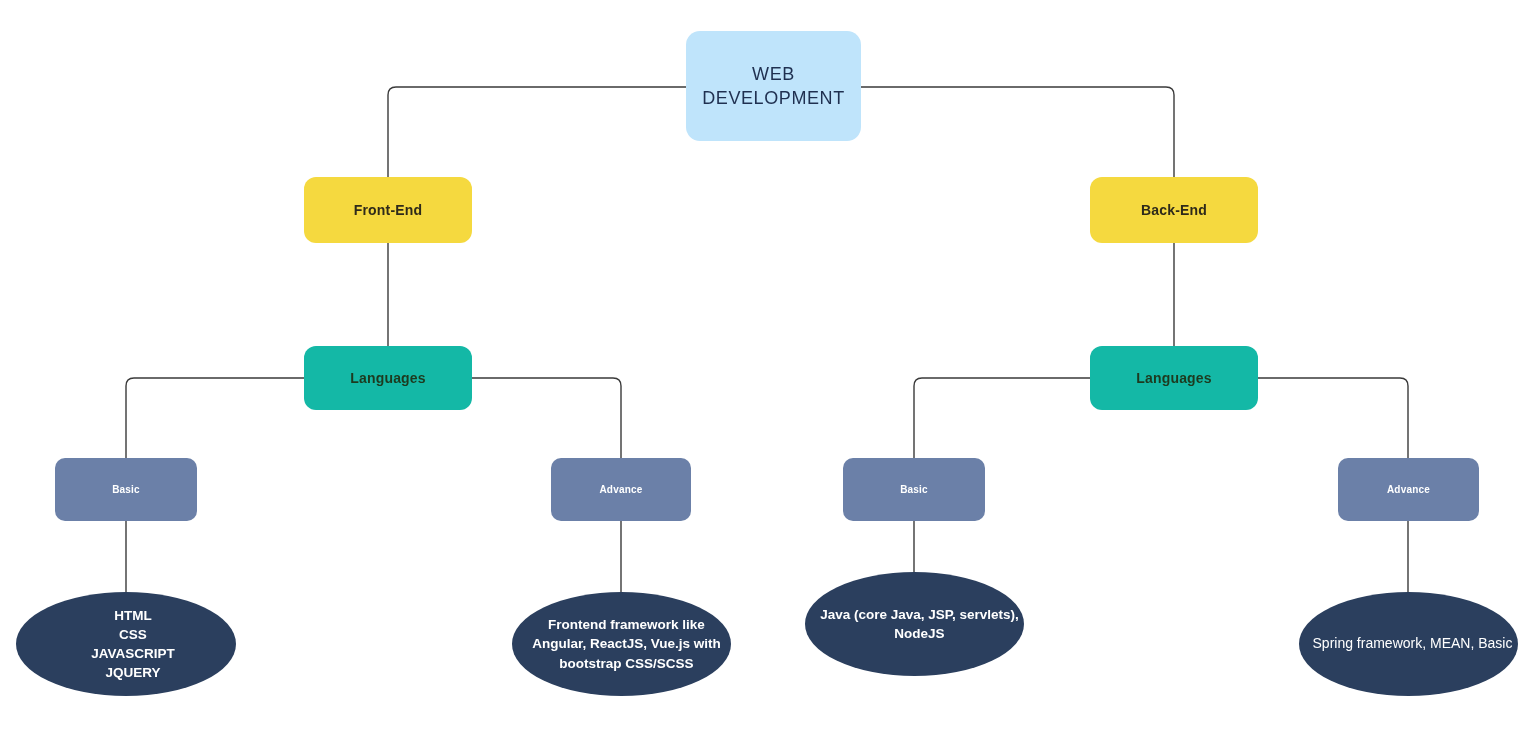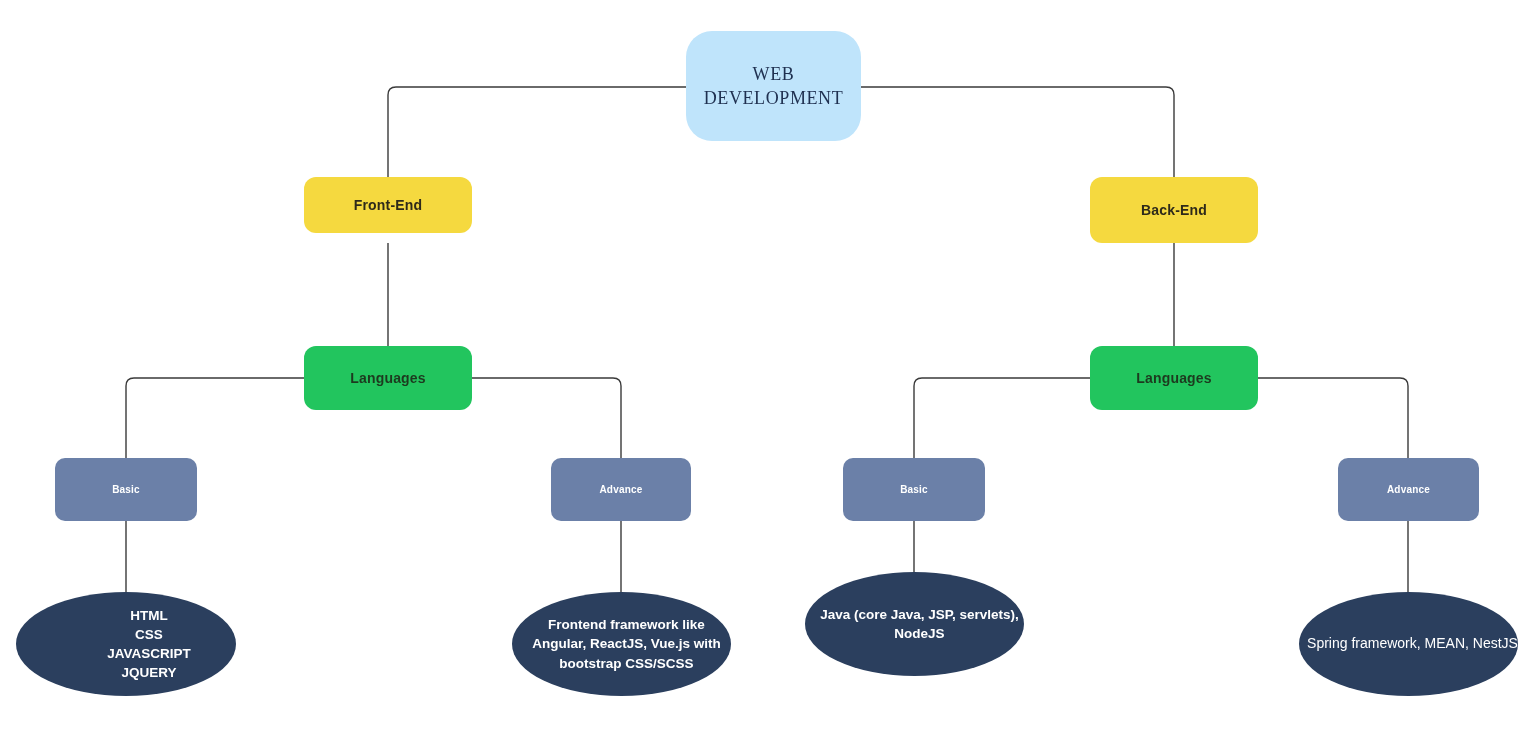--- a/index.html
+++ b/index.html
@@ -30,28 +30,27 @@
     position: absolute;
     box-sizing: border-box;
     display: flex;
     align-items: center;
     justify-content: center;
     text-align: center;
     z-index: 2;
   }
   
   .n-root {
-    border-radius: 26px;
+    border-radius: 14px;
     background: #bfe4fb;
     color: #1f3050;
     font-size: 18px;
     font-weight: 400;
     letter-spacing: 0.6px;
     line-height: 1.35;
-    font-family: Liberation Serif, serif;
   }
   
   .n-tier1 {
     border-radius: 12px;
     background: #f5d93f;
     color: #2e2a1a;
     font-size: 14px;
     font-weight: 700;
     letter-spacing: 0.2px;
   }
@@ -61,21 +60,21 @@
     text-align: center;
     color: #243b5a;
     font-size: 14.5px;
     font-weight: 700;
     line-height: 1.33;
     z-index: 2;
   }
   
   .n-tier2 {
     border-radius: 12px;
-    background: #22c55e;
+    background: #14b8a6;
     color: #1d3a1f;
     font-size: 14px;
     font-weight: 700;
     letter-spacing: 0.2px;
   }
   
   .n-tier3 {
     border-radius: 10px;
     background: #6b80a8;
     color: #ffffff;
@@ -125,29 +124,29 @@
       <path d="M 126 521 L 126 592"></path>
       <path d="M 621 521 L 621 592"></path>
       <path d="M 914 521 L 914 592"></path>
       <path d="M 1408 521 L 1408 592"></path>
     </g>
   </svg>
 
   <div class="node n-root" style="left: 686px; top: 31px; width: 175px; height: 110px; white-space: pre-line;">WEB
 DEVELOPMENT</div>
 
-  <div class="node n-tier1" style="left:304px; top:177px; width:168px; height:56px;">Front-End</div>
+  <div class="node n-tier1" style="left:304px; top:177px; width:168px; height:66px;">Front-End</div>
 
 
   <div class="node n-tier2" style="left:304px; top:346px; width:168px; height:64px;">Languages</div>
 
   <div class="node n-tier3" style="left:55px; top:458px; width:142px; height:63px;">Basic</div>
 
   <div class="node n-leaf" style="left:16px; top:592px; width:220px; height:104px;">
-    <span class="leaf-text" style="left: 23px; white-space: pre-line;">HTML
+    <span class="leaf-text" style="left: 7px; white-space: pre-line;">HTML
 CSS
 JAVASCRIPT
 JQUERY</span>
   </div>
 
   <div class="node n-tier3" style="left:551px; top:458px; width:140px; height:63px;">Advance</div>
 
   <div class="node n-leaf" style="left:512px; top:592px; width:219px; height:104px;">
     <span class="leaf-text" style="left: 5px; white-space: pre-line;">Frontend framework like
 Angular, ReactJS, Vue.js with
@@ -162,16 +161,16 @@
   <div class="node n-tier3" style="left:843px; top:458px; width:142px; height:63px;">Basic</div>
 
   <div class="node n-leaf" style="left:805px; top:572px; width:219px; height:104px;">
     <span class="leaf-text" style="left: 5px; white-space: pre-line;">Java (core Java, JSP, servlets),
 NodeJS</span>
   </div>
 
   <div class="node n-tier3" style="left:1338px; top:458px; width:141px; height:63px;">Advance</div>
 
   <div class="node n-leaf leaf-regular" style="left:1299px; top:592px; width:219px; height:104px;">
-    <span class="leaf-text" style="left:4px; white-space:nowrap;">Spring framework, MEAN, NestJS</span>
+    <span class="leaf-text" style="left:4px; white-space:nowrap;">Spring framework, MEAN, Basic</span>
   </div>
 
 </div>
 
 </body></html>

